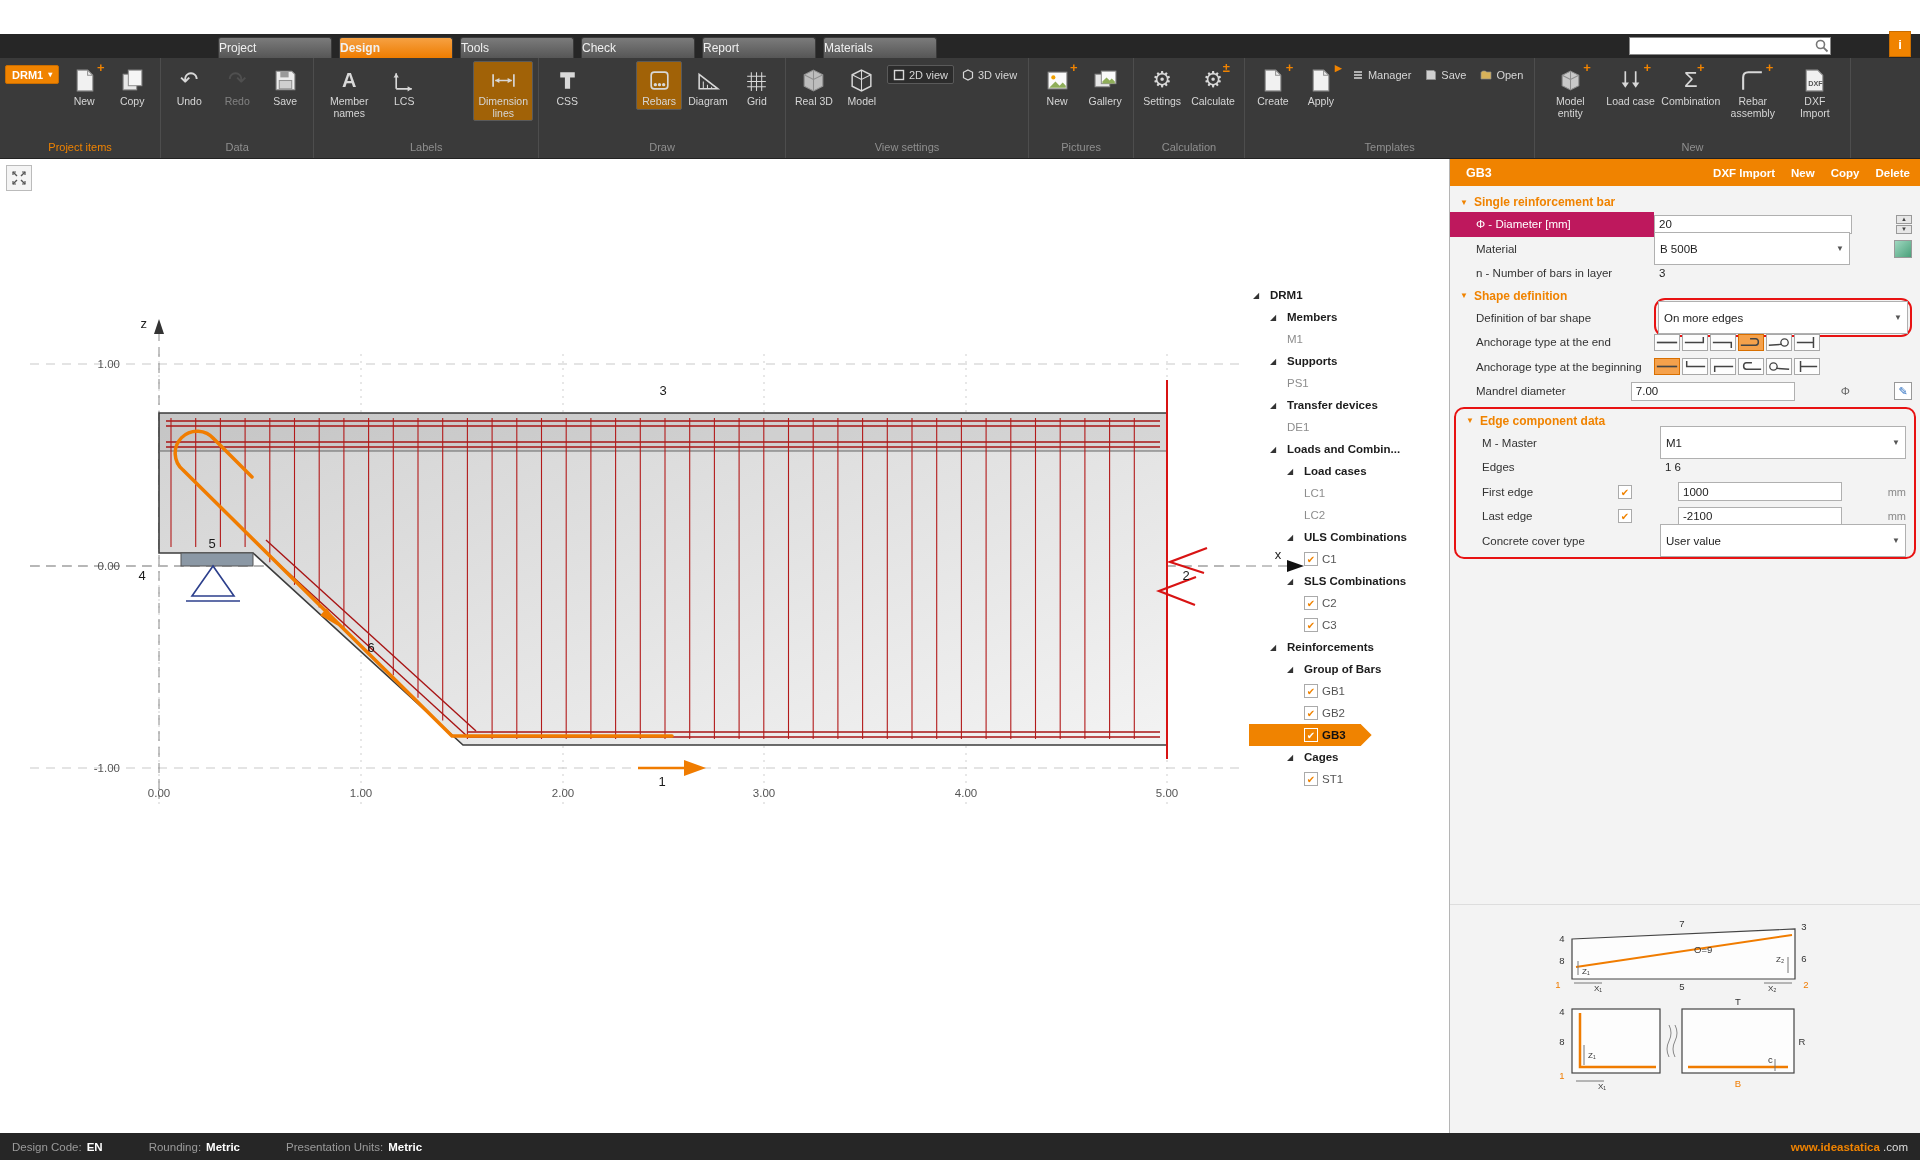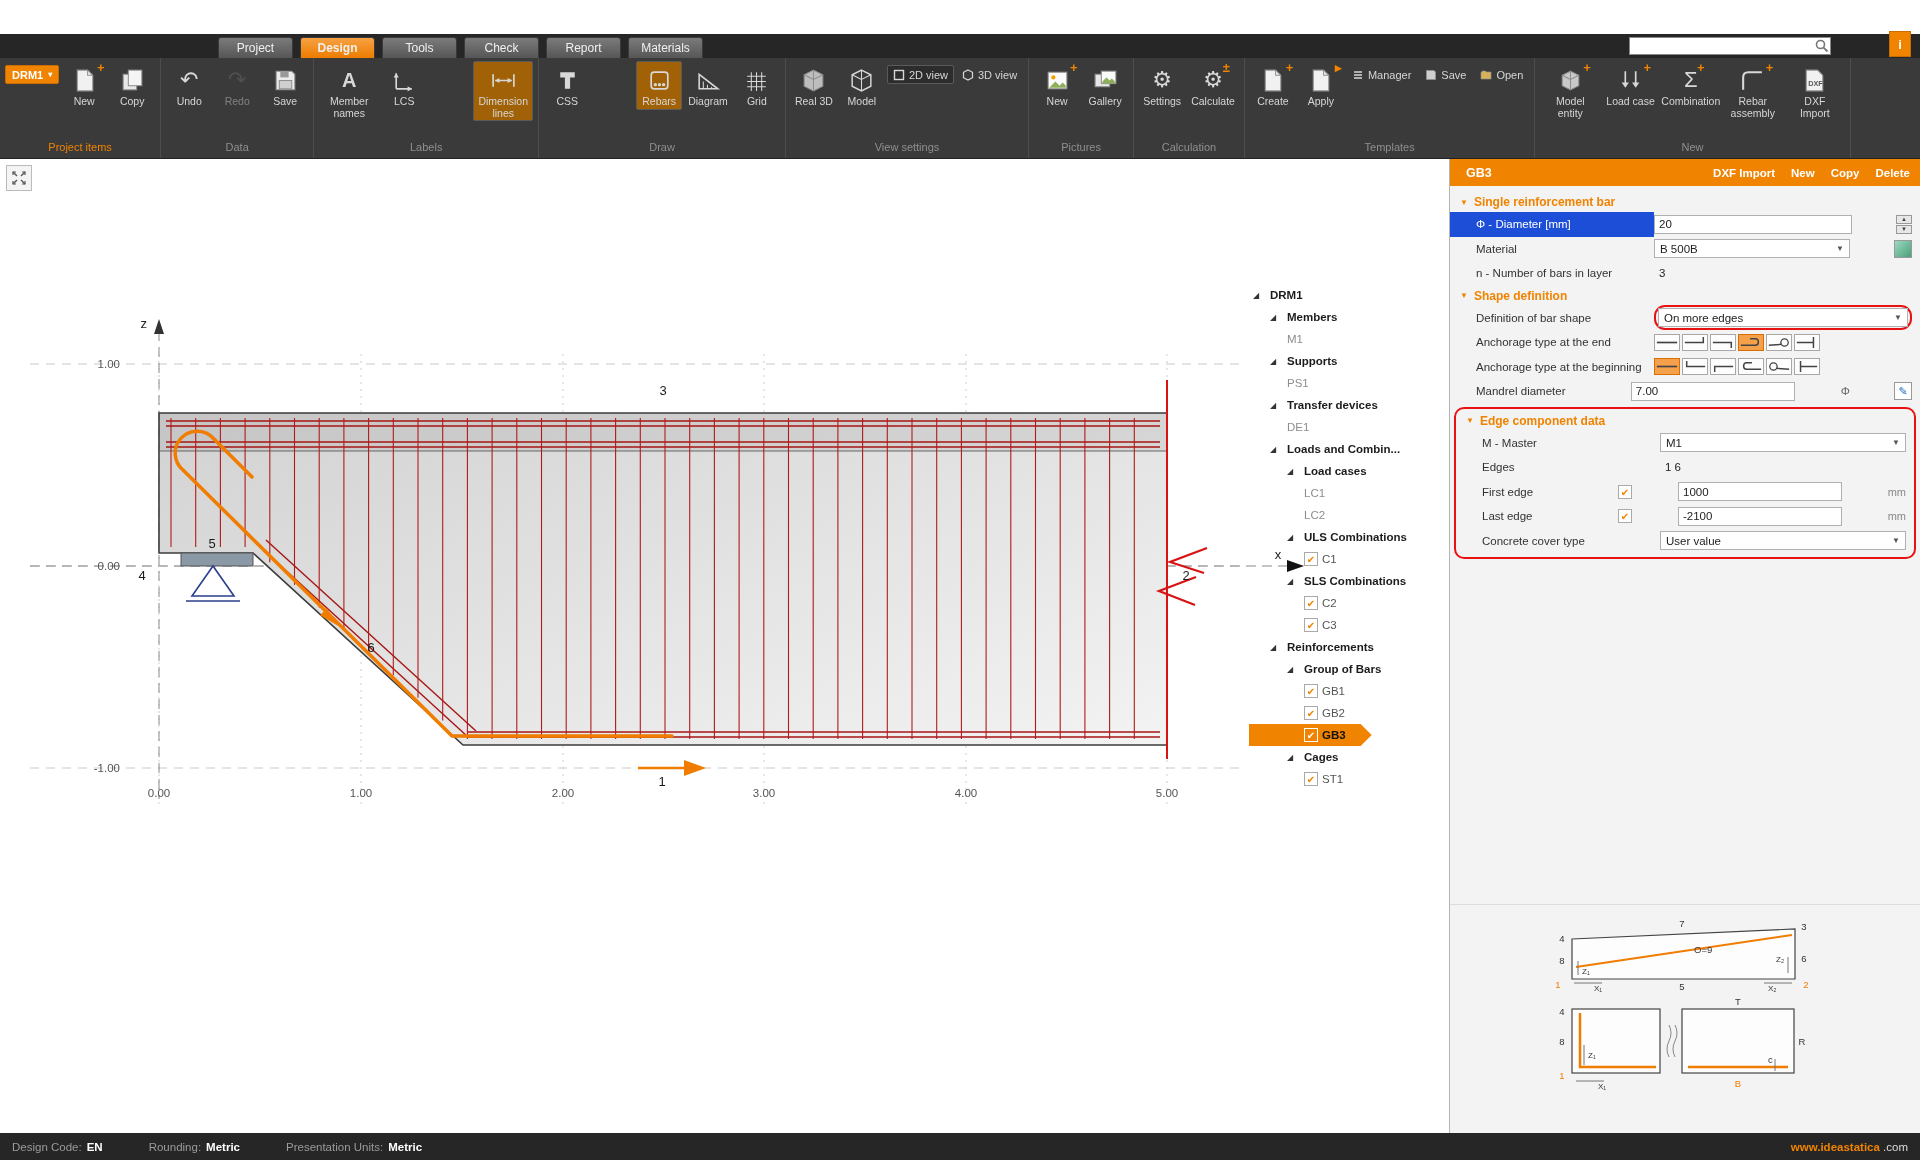--- a/index.html
+++ b/index.html
@@ -16,21 +16,21 @@
   .logo-product { color:#fff; font-weight:bold; font-style:italic; font-size:15px; letter-spacing:2px; margin-left:26px; }
   .tagline { position:absolute; left:12px; top:22px; font-size:9px; font-style:italic; color:#b8b8b8; white-space:nowrap; }
   .doc-title { position:absolute; left:50%; top:8px; transform:translateX(-50%); font-size:12.5px; color:#e5e5e5; }
   .winctl { position:absolute; right:14px; top:8px; display:flex; gap:5px; }
   .wbtn { width:19px; height:16px; background:#4a4a4a; border:1px solid #666; color:#ddd; font-size:10px; line-height:14px; text-align:center; cursor:default; }
   .wbtn.close { background:#c0392b; border-color:#d6604f; }
 
   
   .tabbar { position:absolute; left:0; top:34px; width:1920px; height:24px; background:#262626; }
   .tabs { position:absolute; left:218px; bottom:0; display:flex; gap:7px; }
-  .tab { width:75px; height:21px; display:flex; align-items:center; justify-content:center; font-size:12px; color:#f0f0f0; background:linear-gradient(#7b7b7b,#565656); border:1px solid #3a3a3a; border-bottom:none; border-radius:3px 3px 0 0; cursor:default; }
+  .tab { width:114px; height:21px; display:flex; align-items:center; justify-content:flex-start; font-size:12px; color:#f0f0f0; background:linear-gradient(#7b7b7b,#565656); border:1px solid #3a3a3a; border-bottom:none; border-radius:3px 3px 0 0; cursor:default; }
   .tab.active { background:linear-gradient(#f6a143,#ee7c00); font-weight:bold; }
   .searchbox { position:absolute; right:89px; top:37px; width:202px; height:18px; background:#fff; border:1px solid #888; display:flex; align-items:center; }
   .searchbox input { flex:1; border:none; outline:none; height:14px; font-size:11px; padding:0 4px; font-family:"Liberation Sans",sans-serif; }
   .infobtn { position:absolute; right:9px; top:31px; width:22px; height:26px; background:#f08300; color:#fff; border:1px solid #c96d00; font-weight:bold; font-size:13px; display:flex; align-items:center; justify-content:center; }
 
   
   .ribbon { position:absolute; left:0; top:58px; width:1920px; height:101px; background:#3a3a3a; display:flex; border-bottom:1px solid #222; }
   .rgroup { display:flex; flex-direction:column; border-right:1px solid #4d4d4d; padding:3px 5px 0 5px; }
   .rgc { flex:1; display:flex; align-items:flex-start; gap:2px; }
   .rgname { height:17px; text-align:center; font-size:11px; color:#8f8f8f; white-space:nowrap; padding:0 4px; }
@@ -71,24 +71,24 @@
   
   .rightpanel { position:absolute; left:1449px; top:159px; width:471px; height:974px; background:#f3f3f3; border-left:1px solid #b5b5b5; }
   .phead { height:27px; background:#f08300; display:flex; align-items:center; color:#fff; padding:0 10px 0 16px; }
   .phead .ptitle { font-size:12.5px; font-weight:bold; flex:1; }
   .phbtn { font-size:11.5px; font-weight:bold; color:#fff; margin-left:16px; cursor:default; }
   .pbody { padding-top:6px; }
   .psection { height:20px; display:flex; align-items:center; gap:6px; padding-left:10px; color:#f08300; font-weight:bold; font-size:12px; }
   .secarrow { font-size:8px; color:#f08300; }
   .prow { height:24.5px; display:flex; align-items:center; padding:0 8px 0 0; font-size:11.5px; }
   .plabel { width:204px; height:100%; display:flex; align-items:center; padding-left:26px; color:#333; }
-  .prow.sel-label .plabel { background:#1d4ed8; color:#fff; }
+  .prow.sel-label .plabel { background:#be185d; color:#fff; }
   .pctrl { flex:1; display:flex; align-items:center;gap:40px; }
   .pinput { flex:1; height:19px; background:#fff; border:1px solid #b0b0b0; font-size:11.5px; padding:0 4px; font-family:"Liberation Sans",sans-serif; color:#222; }
-  .pselect { flex:1; height:19px; background:#fff; border:1px solid #b0b0b0; display:flex; align-items:center; justify-content:space-between; padding:0 5px; color:#222; cursor:default; }
+  .pselect { flex:1; height:33px; background:#fff; border:1px solid #b0b0b0; display:flex; align-items:center; justify-content:space-between; padding:0 5px; color:#222; cursor:default; }
   .dd { font-size:8px; color:#555; }
   .pvalue { color:#222; padding-left:5px; }
   .unit { width:24px; text-align:right; color:#888; font-size:11px; }
   .pchk { width:14px; height:14px; border:1px solid #aaa; background:#fff; color:#f08300; font-size:10px; line-height:13px; text-align:center; margin-right:6px; }
   .spin { width:16px; margin-left:4px; display:flex; flex-direction:column; gap:1px; }
   .spin .sp { height:9px; font-size:6px; line-height:7px; text-align:center; border:1px solid #999; background:#e7e7e7; color:#444; cursor:default; }
   .matbtn { width:18px; height:18px; margin-left:4px; border:1px solid #999; background:linear-gradient(135deg,#9fd8c0,#4aa07a); cursor:default; }
   .penbtn { width:18px; height:18px; margin-left:4px; border:1px solid #999; background:#fff; color:#2d6fc0; font-size:11px; display:flex; align-items:center; justify-content:center; cursor:default; }
   .phichar { color:#666; margin-left:6px; }
   .anchrow { display:flex; gap:2px; }

